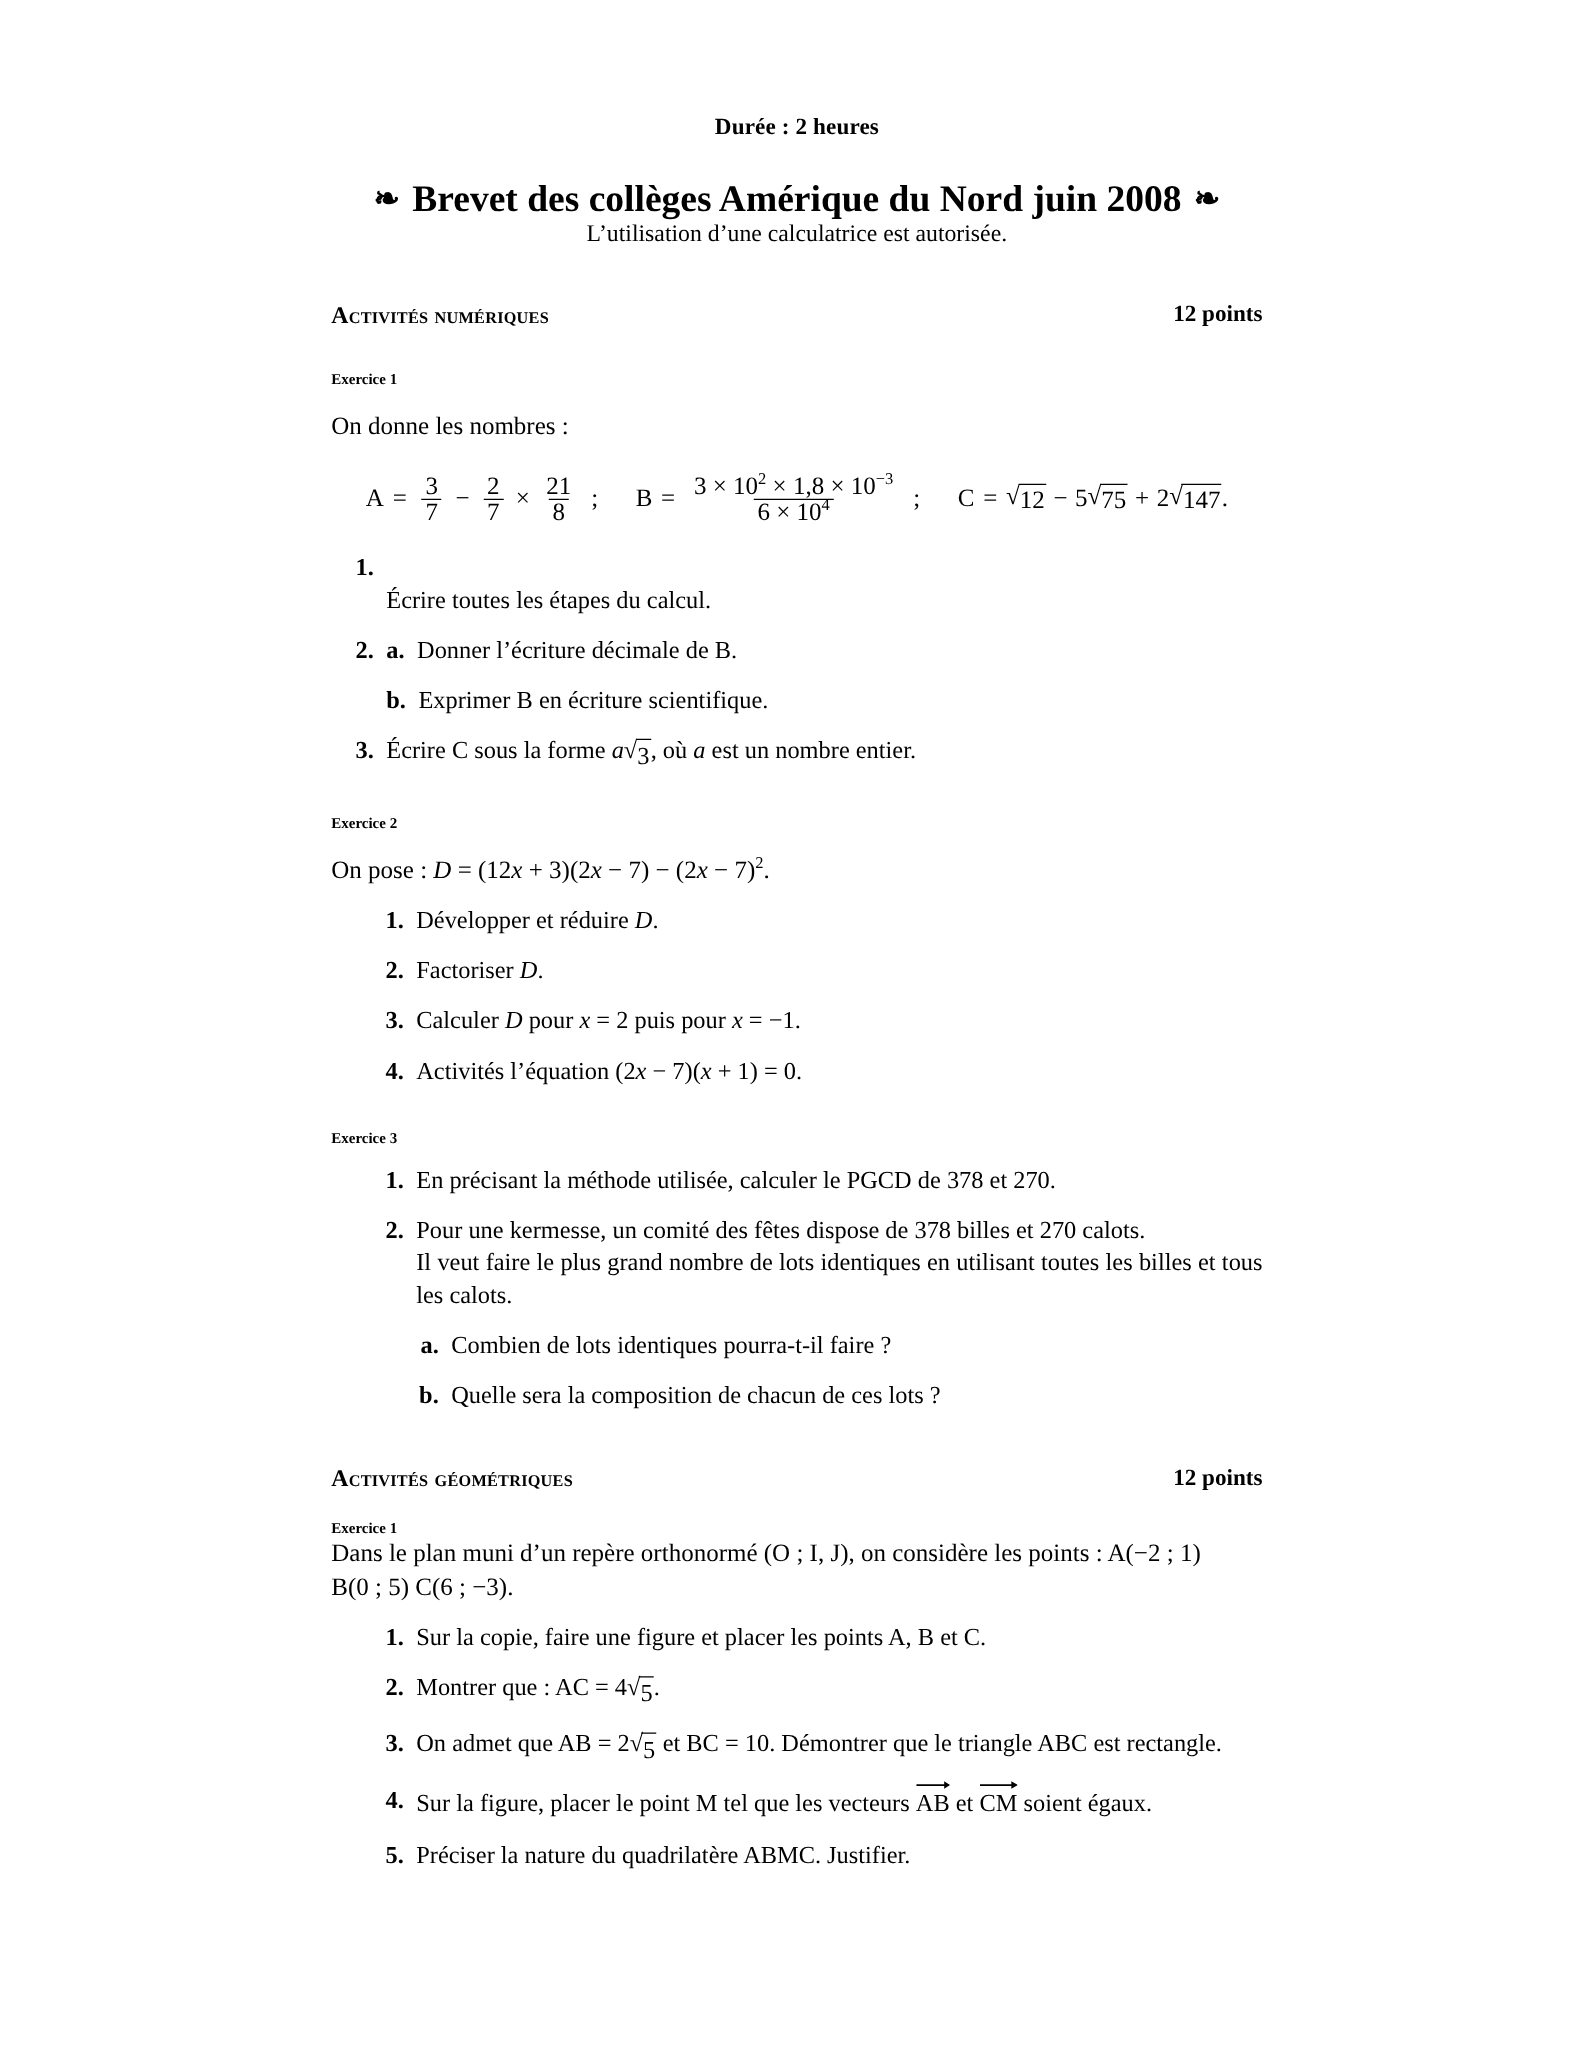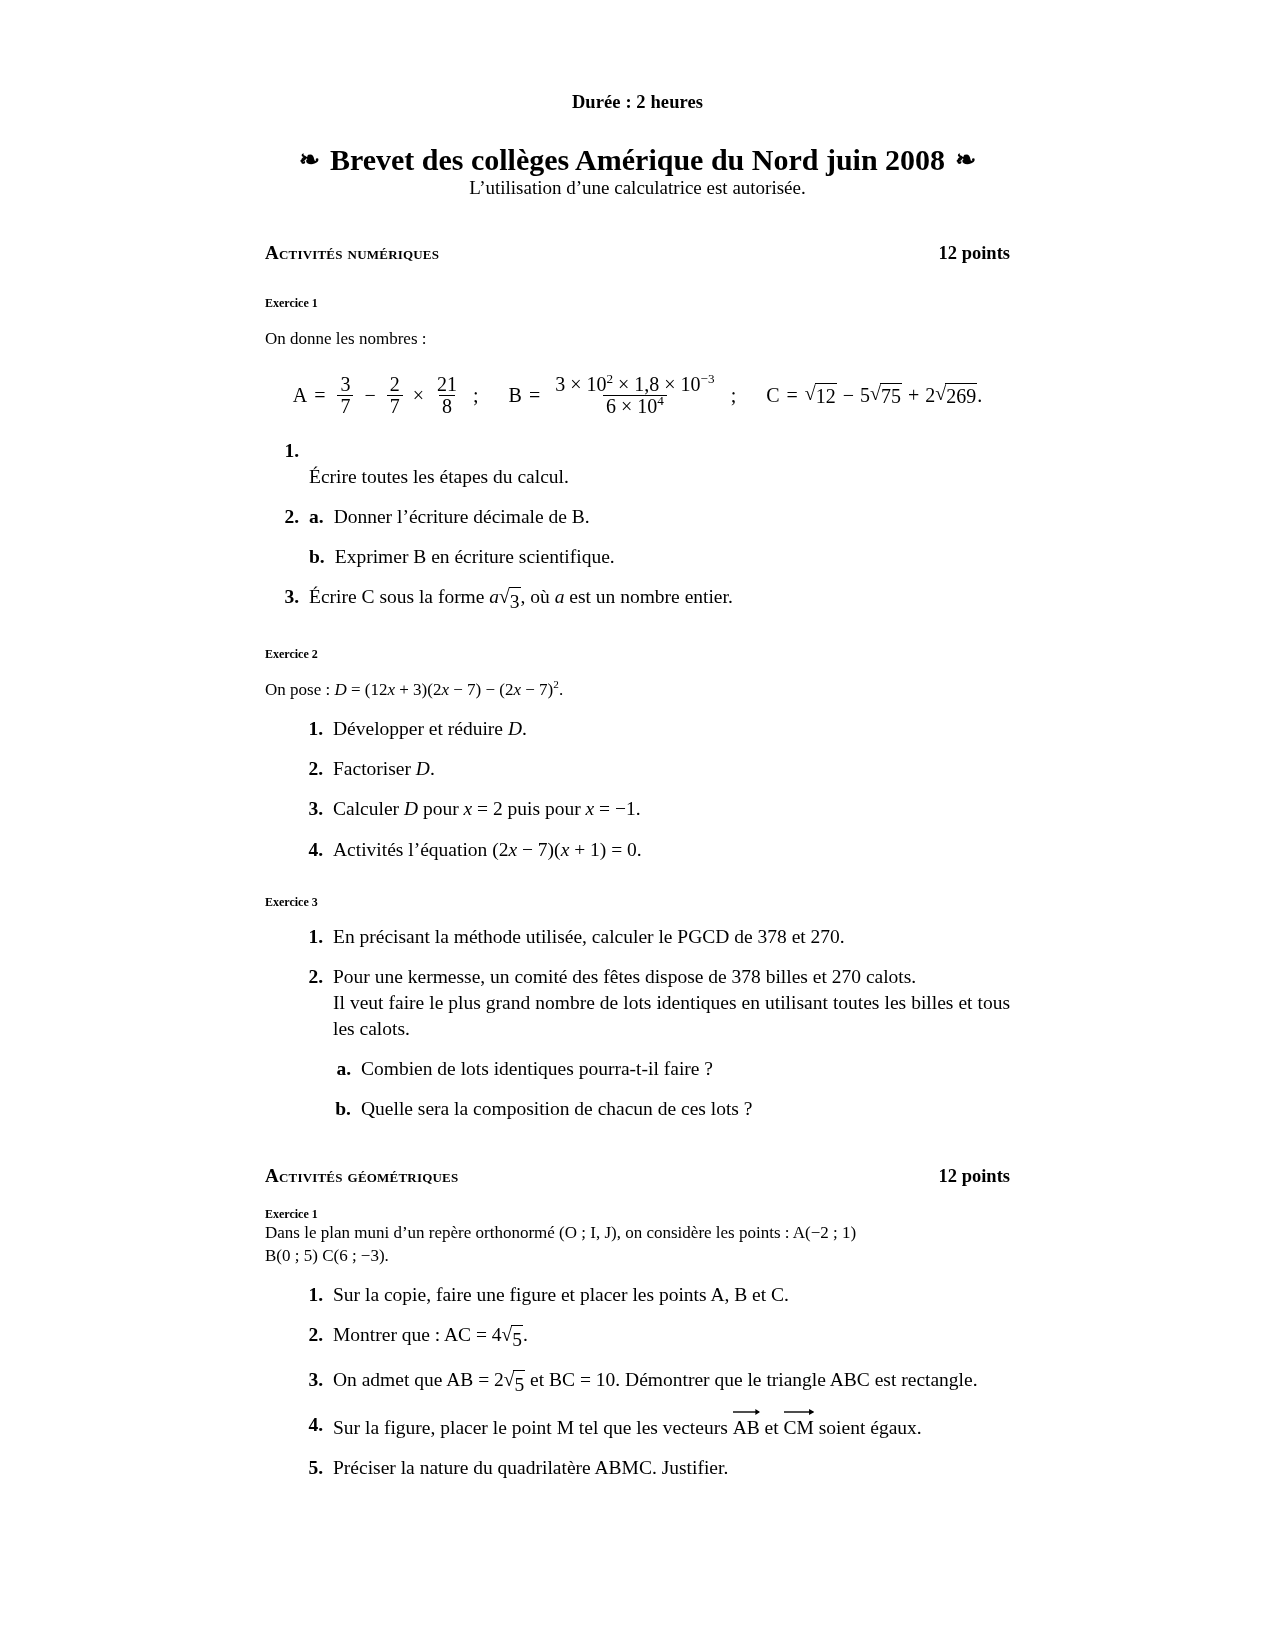--- a/index.html
+++ b/index.html
@@ -16,30 +16,30 @@
   .main-title {
     text-align:center; font-weight:bold; font-size:30px;
     margin-top:30px; letter-spacing:0px; white-space:nowrap;
   }
   .orn { font-size:25px; display:inline-block; vertical-align:2px; }
   .orn.left { margin-right:10px; }
   .orn.right { margin-left:10px; }
   .subtitle { text-align:center; font-size:19px; }
 
   .section-head {
-    display:flex; justify-content:space-between; align-items:flex-end;
+    display:flex; justify-content:space-between; align-items:flex-start;
     margin-top:43px; margin-bottom:0;
   }
   .section-name {
     font-variant:small-caps; font-weight:bold; font-size:19px; letter-spacing:.2px;
   }
   .section-points { font-weight:bold; font-size:18.5px; }
 
   .ex-title { font-weight:bold; font-size:12px; margin-top:32px; }
-  .para { font-size:17px; margin-top:17px; line-height:1.34; }
+  .para { font-size:20px; margin-top:17px; line-height:1.34; }
   .para.tight { margin-top:0; }
 
   
   .mathline {
     margin-top:17px; margin-bottom:4px;
     text-align:center; font-size:20px;
     display:flex; justify-content:center; align-items:center;
     gap:0px; min-height:56px;
   }
   .mexpr { display:inline-flex; align-items:center; white-space:nowrap; }
@@ -140,21 +140,21 @@
       <span class="sqrt">
           <span class="rad">√</span>
           <span class="bar">12</span>
         </span>
       <span class="op">−</span>5<span class="sqrt">
           <span class="rad">√</span>
           <span class="bar">75</span>
         </span>
       <span class="op">+</span>2<span class="sqrt">
           <span class="rad">√</span>
-          <span class="bar">269</span>
+          <span class="bar">147</span>
         </span><span>.</span>
     </span>
   </div>
 
   <ol class="qlist">
     <li>
       <span class="mk">1.</span>
       <span class="bd">
         <br>
         <span>Écrire toutes les étapes du calcul.</span>

